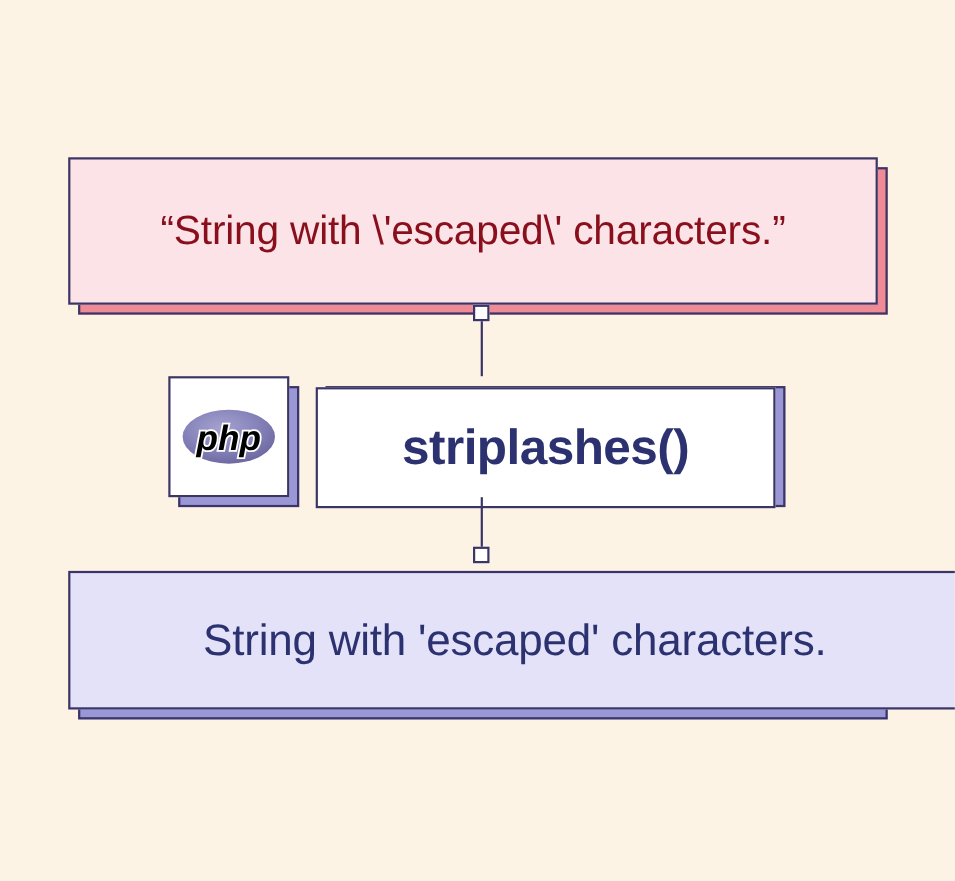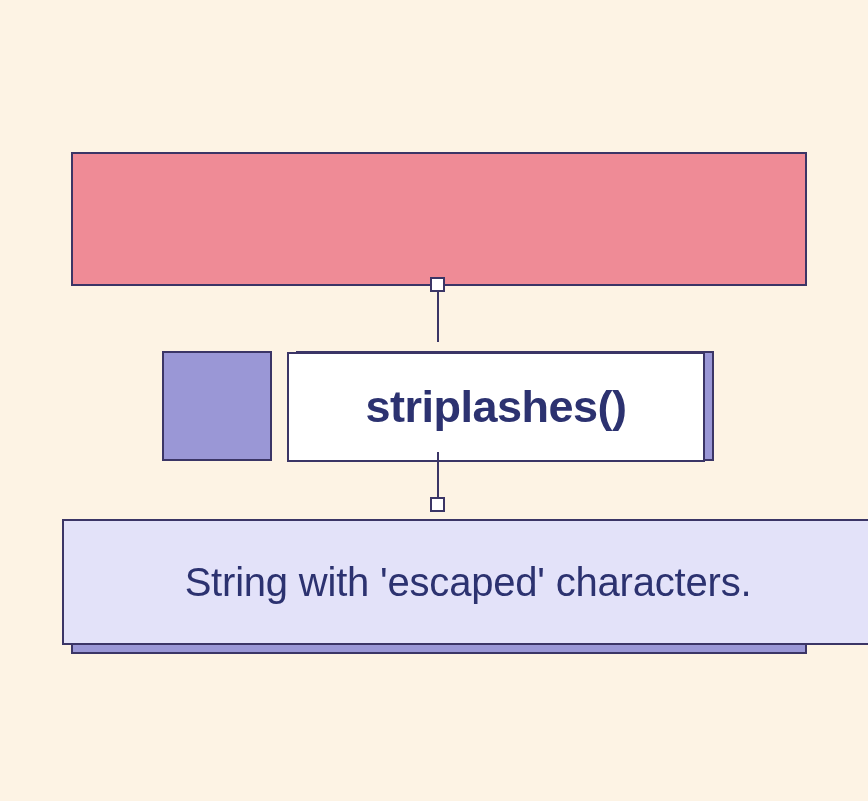--- a/index.html
+++ b/index.html
@@ -141,25 +141,43 @@
     letter-spacing: -0.2px;
     white-space: nowrap;
   }
 </style>
 </head>
 <body>
 
 <div id="canvas">
 
   <div class="shadow" id="input-shadow"></div>
+  <div class="card" id="input-card">
+    <span id="input-text">“String with \'escaped\' characters.”</span>
+  </div>
 
   <div class="conn-line" style="left:437px; top:284px; height:58px;"></div>
   <div class="conn-node" style="left:430px; top:277px;"></div>
 
   <div class="shadow" id="php-shadow"></div>
+  <div class="card" id="php-card">
+    <div class="php-logo-wrap">
+      <svg width="86" height="52" viewBox="0 0 86 52" xmlns="http://www.w3.org/2000/svg">
+        <defs>
+          <radialGradient id="phpGrad" cx="42%" cy="34%" r="68%">
+            <stop offset="0%" stop-color="#a5a2cf"></stop>
+            <stop offset="60%" stop-color="#8582ba"></stop>
+            <stop offset="100%" stop-color="#6d69a0"></stop>
+          </radialGradient>
+        </defs>
+        <ellipse cx="43" cy="26" rx="42" ry="24.5" fill="url(#phpGrad)"></ellipse>
+        <text x="43" y="38" text-anchor="middle" font-family="'Liberation Sans', sans-serif" font-size="32" font-weight="bold" font-style="italic" fill="#000000" stroke="#ffffff" stroke-width="3.2" paint-order="stroke">php</text>
+      </svg>
+    </div>
+  </div>
 
   <div class="shadow" id="fn-shadow"></div>
   <div class="card" id="fn-card">
     <span id="fn-text">striplashes()</span>
   </div>
 
   <div class="conn-line" style="left:437px; top:452px; height:52px;"></div>
   <div class="conn-node" style="left:430px; top:497px;"></div>
 
   <div class="shadow" id="output-shadow"></div>

